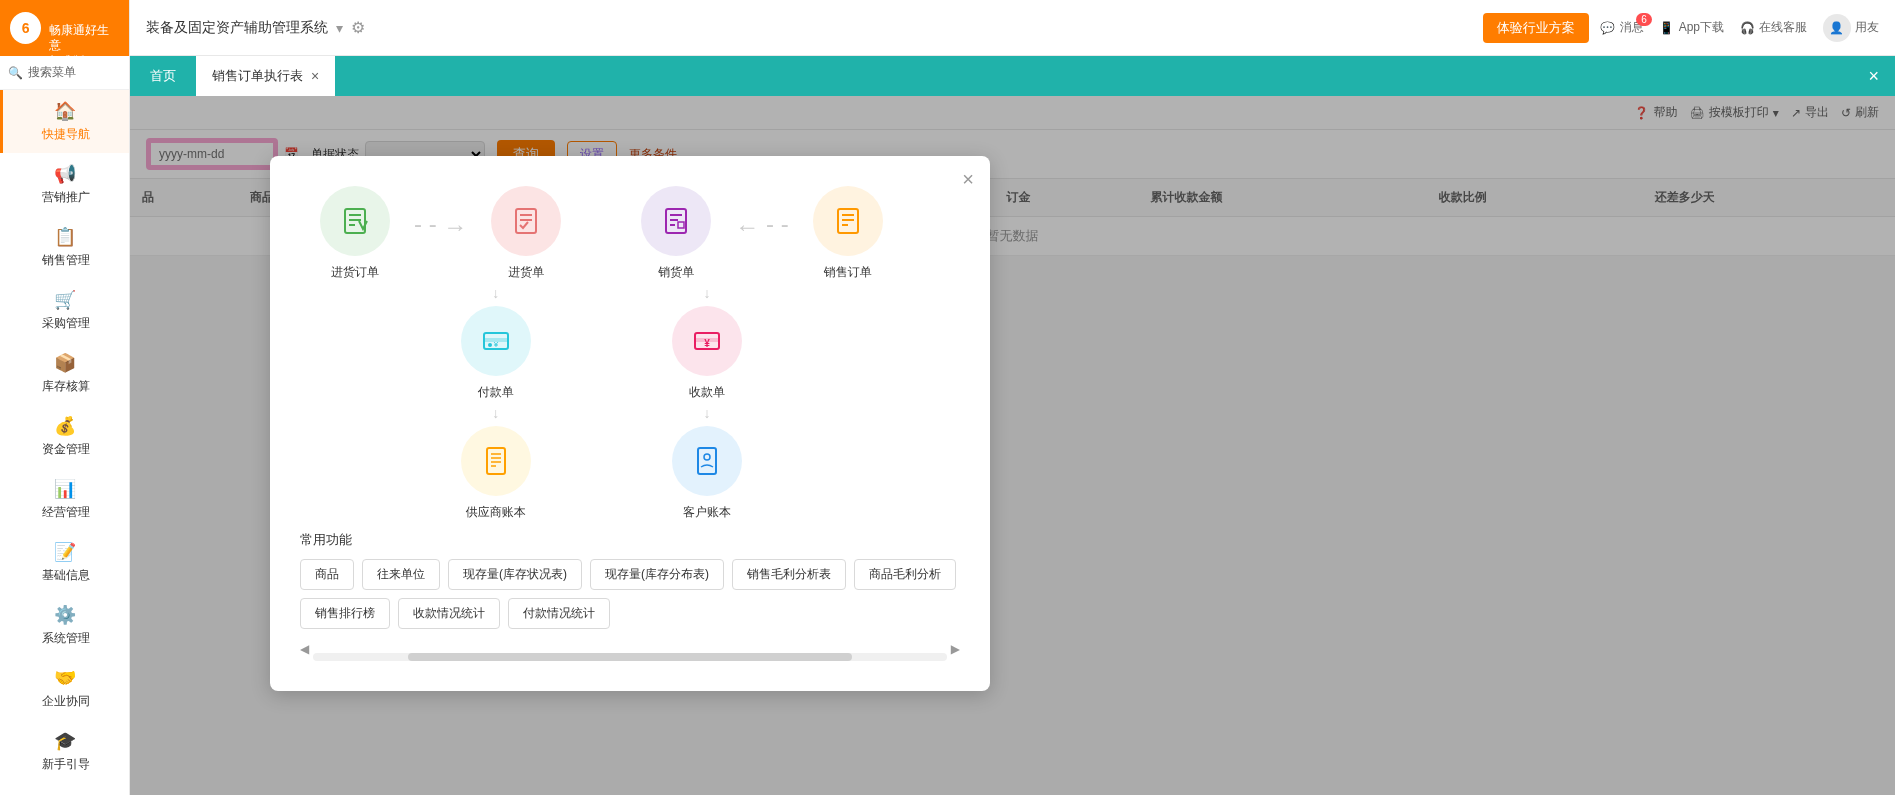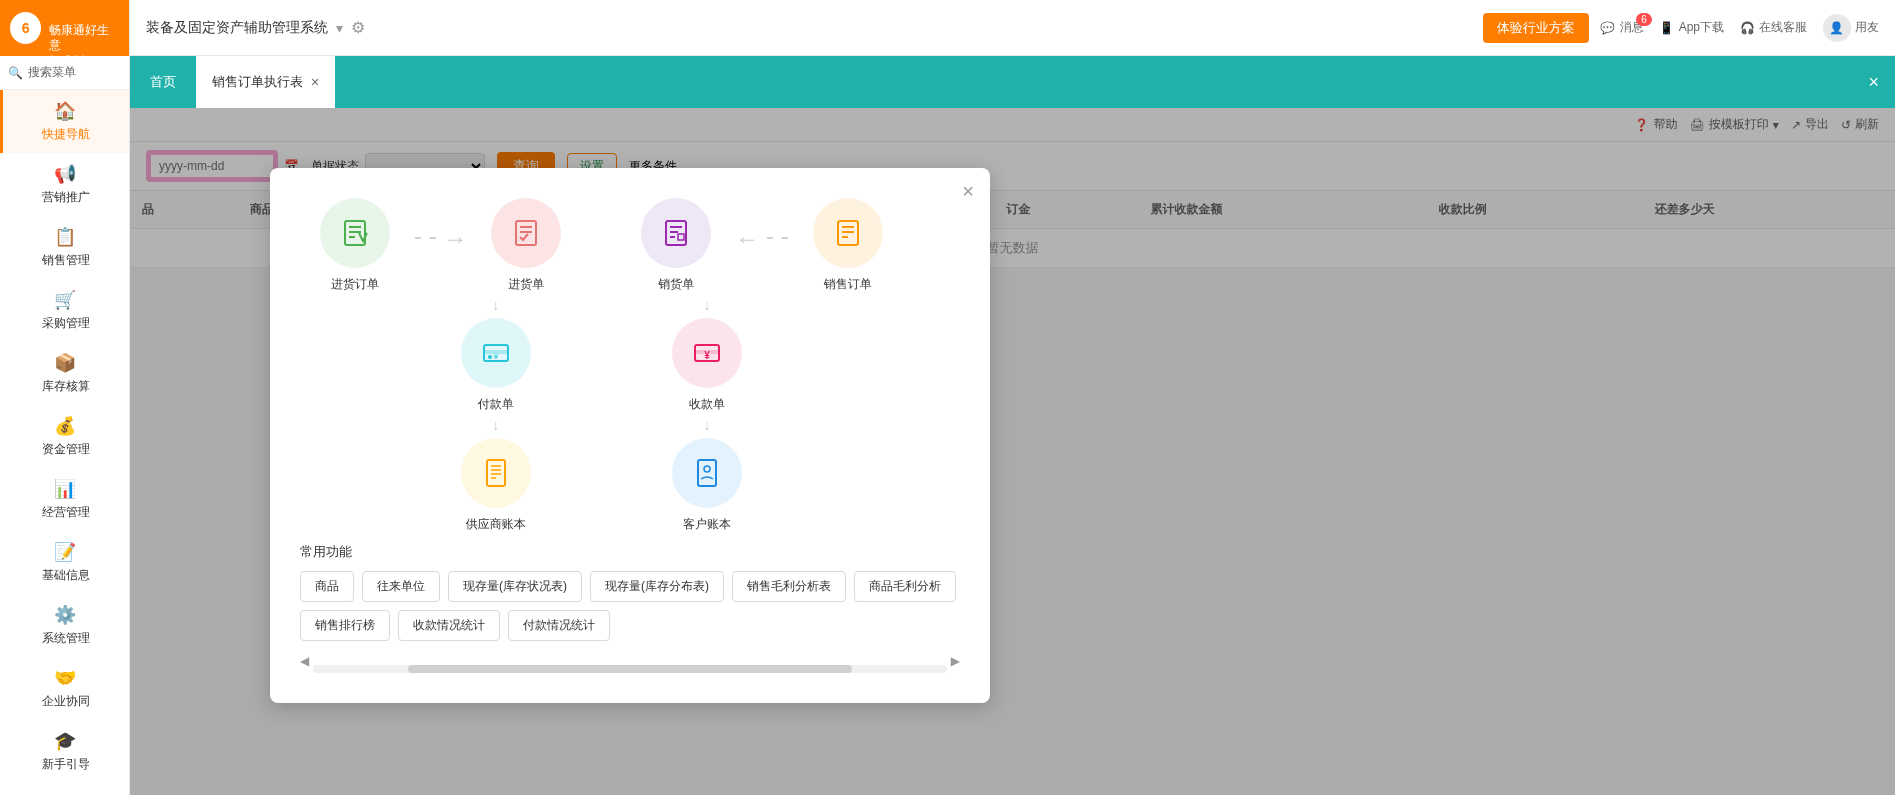--- a/index.html
+++ b/index.html
@@ -25,42 +25,42 @@
     
     .topbar { height: 56px; background: #fff; display: flex; align-items: center; padding: 0 16px; border-bottom: 1px solid #e8e8e8; gap: 12px; }
     .topbar-title { font-size: 14px; color: #333; flex: 1; display: flex; align-items: center; gap: 8px; }
     .btn-experience { background: #ff7d00; color: #fff; border: none; padding: 6px 14px; border-radius: 4px; cursor: pointer; font-size: 13px; }
     .topbar-icons { display: flex; align-items: center; gap: 16px; color: #666; font-size: 12px; }
     .topbar-icon-item { display: flex; align-items: center; gap: 4px; cursor: pointer; position: relative; }
     .badge { background: #ff4d4f; color: #fff; border-radius: 10px; padding: 1px 5px; font-size: 10px; position: absolute; top: -6px; right: -8px; }
     .user-avatar { width: 28px; height: 28px; border-radius: 50%; background: #e8e8e8; display: flex; align-items: center; justify-content: center; font-size: 12px; }
 
     
-    .tabbar { background: #20b2aa; display: flex; align-items: center; padding: 0 0 0 0; height: 52px; }
+    .tabbar { background: #20b2aa; display: flex; align-items: center; padding: 0 0 0 0; height: 40px; }
     .tab-home { padding: 0 20px; height: 100%; display: flex; align-items: center; color: #fff; font-size: 13px; cursor: pointer; }
     .tab-active { background: #fff; color: #333; padding: 0 16px; height: 100%; display: flex; align-items: center; gap: 8px; font-size: 13px; cursor: pointer; }
     .tab-close { color: #666; font-size: 14px; cursor: pointer; }
     .tab-spacer { flex: 1; }
     .tab-close-btn { color: #fff; font-size: 18px; padding: 0 16px; cursor: pointer; }
 
     
     .content { flex: 1; position: relative; overflow: hidden; }
 
     
     .toolbar { background: #fff; padding: 8px 16px; display: flex; align-items: center; gap: 12px; border-bottom: 1px solid #e8e8e8; justify-content: flex-end; }
     .toolbar-btn { display: flex; align-items: center; gap: 4px; color: #666; font-size: 12px; cursor: pointer; }
 
     
     .filter-bar { background: #fff; padding: 8px 16px; display: flex; align-items: center; gap: 12px; border-bottom: 1px solid #e8e8e8; flex-wrap: wrap; }
     .filter-item { display: flex; align-items: center; gap: 6px; font-size: 12px; color: #333; }
     .filter-input { border: 5px solid #f9a8d4; border-radius: 4px; padding: 4px 8px; font-size: 12px; width: 132px; }
     .filter-select { border: 1px solid #d9d9d9; border-radius: 4px; padding: 4px 8px; font-size: 12px; width: 120px; }
     .btn-search { background: #ff7d00; color: #fff; border: none; padding: 5px 16px; border-radius: 4px; cursor: pointer; font-size: 13px; }
-    .btn-set { background: #fff; color: #15803d; border: 1px solid #ff7d00; padding: 4px 12px; border-radius: 4px; cursor: pointer; font-size: 12px; }
-    .more-conditions { color: #000000; font-size: 12px; cursor: pointer; }
+    .btn-set { background: #fff; color: #8b5cf6; border: 1px solid #ff7d00; padding: 4px 12px; border-radius: 4px; cursor: pointer; font-size: 12px; }
+    .more-conditions { color: #c2410c; font-size: 12px; cursor: pointer; }
 
     
     .table-container { background: #fff; overflow: auto; }
     .data-table { width: 100%; border-collapse: collapse; font-size: 12px; }
     .data-table th { background: #fafafa; padding: 10px 12px; text-align: left; border-bottom: 1px solid #e8e8e8; color: #666; white-space: nowrap; }
     .data-table td { padding: 10px 12px; border-bottom: 1px solid #f0f0f0; }
     .empty-tip { text-align: center; padding: 60px; color: #999; font-size: 13px; }
 
     
     .modal-overlay { position: absolute; top: 0; left: 0; right: 0; bottom: 0; background: rgba(0,0,0,0.3); z-index: 100; display: flex; align-items: flex-start; justify-content: flex-start; padding: 60px 0 0 140px; }

